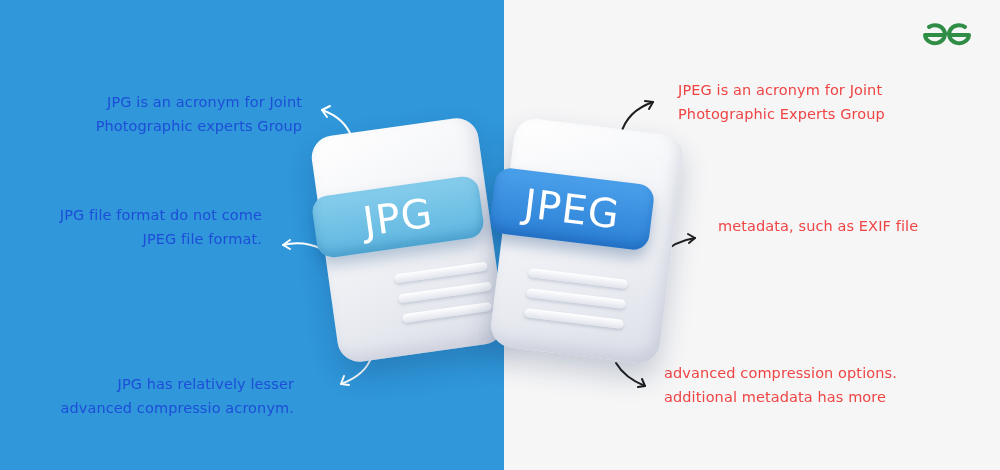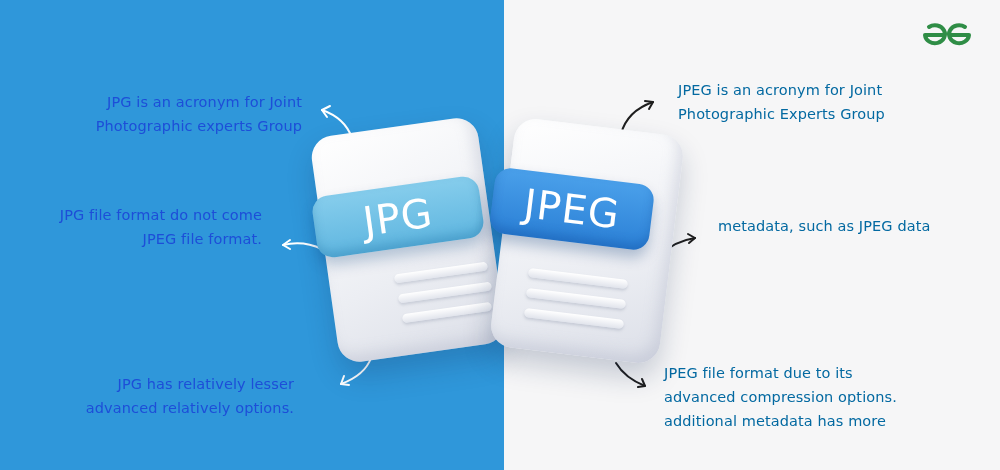--- a/index.html
+++ b/index.html
@@ -12,21 +12,21 @@
       background: #2f97da;
     }
     .bg-right {
       position: absolute; left: 504px; top: 0; width: 496px; height: 470px;
       background: #f6f6f7;
     }
     .note {
       position: absolute; font-size: 14.5px; line-height: 24px; letter-spacing: 0.1px;
     }
     .note.left { color: #1d4ed8; text-align: right; }
-    .note.right { color: #0369a1; text-align: left; }
+    .note.right { color: #ef4444; text-align: left; }
     .note span { display: block; white-space: nowrap; }
     .arrow { position: absolute; overflow: visible; }
     .logo { position: absolute; left: 922px; top: 22px; }
 
     
     .file { position: absolute; }
     .doc {
       position: absolute; border-radius: 22px;
       background: linear-gradient(160deg, #ffffff 0%, #eceef3 60%, #dcdfe8 100%);
       box-shadow: 0 14px 28px rgba(20,40,80,0.22), inset -6px -8px 14px rgba(170,175,195,0.35);
@@ -57,32 +57,31 @@
 <div class="note left" style="right:698px; top:90px;">
   <span>JPG is an acronym for Joint</span>
   <span>Photographic experts Group</span>
 </div>
 <div class="note left" style="right:738px; top:203px;">
   <span>JPG file format do not come</span>
   <span>JPEG file format.</span>
 </div>
 <div class="note left" style="right:706px; top:372px;">
   <span>JPG has relatively lesser</span>
-  <span>advanced relatively options.</span>
+  <span>advanced compressio acronym.</span>
 </div>
 
 <div class="note right" style="left:678px; top:78px;">
   <span>JPEG is an acronym for Joint</span>
   <span>Photographic Experts Group</span>
 </div>
 <div class="note right" style="left:718px; top:214px;">
-  <span>metadata, such as JPEG data</span>
+  <span>metadata, such as EXIF file</span>
 </div>
 <div class="note right" style="left:664px; top:361px;">
-  <span>JPEG file format due to its</span>
   <span>advanced compression options.</span>
   <span>additional metadata has more</span>
 </div>
 
 <svg class="arrow" style="left:0;top:0;" width="1000" height="470" viewBox="0 0 1000 470">
   <g fill="none" stroke="#ffffff" stroke-width="2" stroke-linecap="round">
     <path d="M352 138 Q345 118 322 110"></path>
     <path d="M322 110 L330 106 M322 110 L327 117"></path>
     <path d="M322 249 Q303 240 283 245"></path>
     <path d="M283 245 L290 240 M283 245 L290 249"></path>

